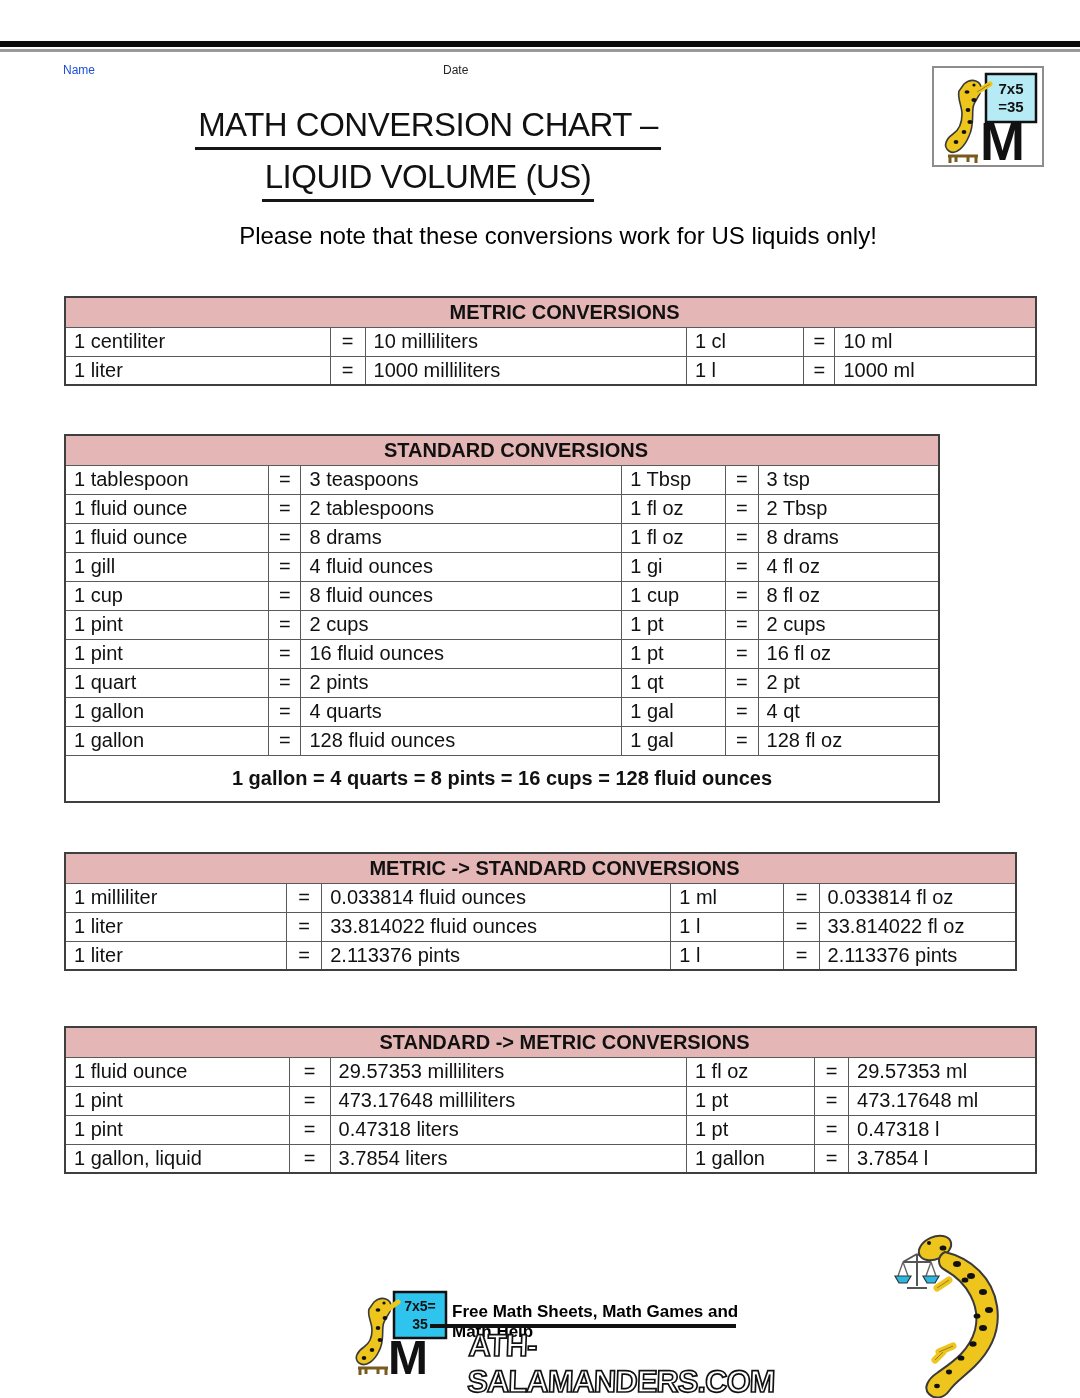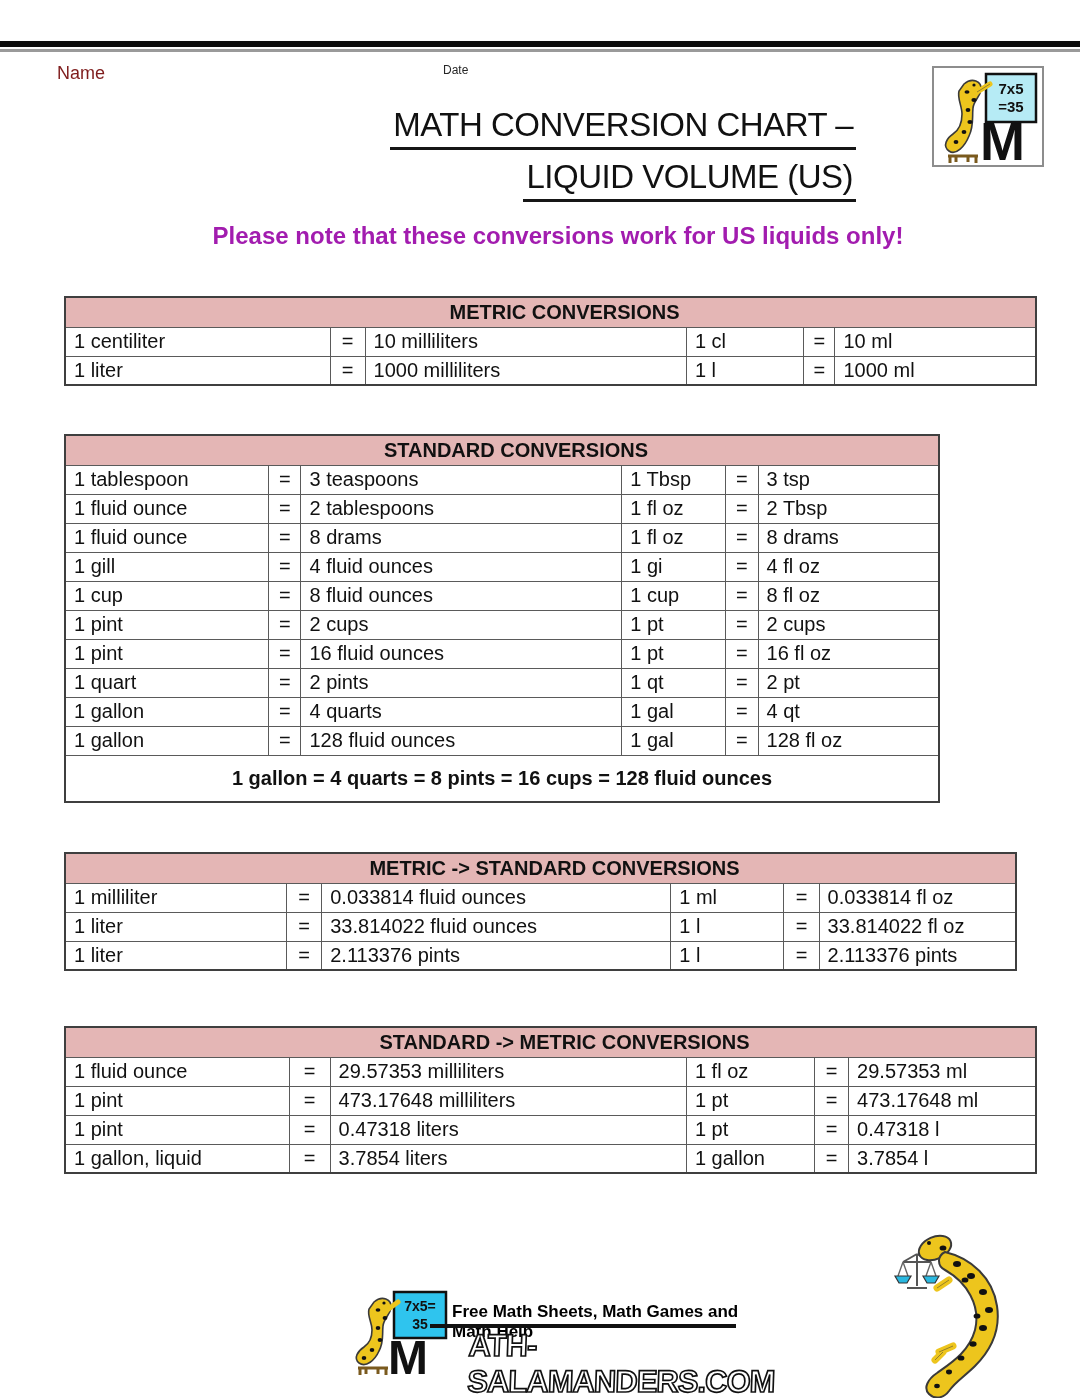--- a/index.html
+++ b/index.html
@@ -4,34 +4,34 @@
 <style>
   * { margin:0; padding:0; box-sizing:border-box; }
   html,body { background:#ffffff; }
   body { font-family:"Liberation Sans", sans-serif; color:#161616; }
   .page { position:relative; width:1080px; height:1398px; background:#fff; overflow:hidden; }
 
   
   .rule-black { position:absolute; left:0; top:41px; width:1080px; height:6px; background:#0c0c0c; }
   .rule-gray  { position:absolute; left:0; top:49px; width:1080px; height:3px; background:#9a9a9a; }
 
-  .name-label { position:absolute; left:57px; top:63px; font-size:18px; color:#7f1d1d; }
+  .name-label { position:absolute; left:63px; top:63px; font-size:12px; color:#1d4ed8; }
   .date-label { position:absolute; left:443px; top:63px; font-size:12px; color:#262626; }
 
   
   .corner-logo { position:absolute; left:932px; top:66px; width:112px; height:101px;
                  background:#fff; border:2px solid #8d8d8d; }
 
-  .title-line { position:absolute; left:0; width:856px; text-align:right; font-size:33px;
+  .title-line { position:absolute; left:0; width:856px; text-align:center; font-size:33px;
                 letter-spacing:-0.5px; color:#111; }
   .title-line span { display:inline-block; border-bottom:3px solid #161616; padding:0 3px 3px 3px; }
   .title-1 { top:106px; }
   .title-2 { top:158px; }
   .note-line { position:absolute; left:0; top:222px; width:1080px; text-align:center;
-               font-size:24px; font-weight:bold; color:#a21caf;padding-left:36px; }
+               font-size:24px; font-weight:normal; color:#000000;padding-left:36px; }
 
   
   .conv-table { position:absolute; border-collapse:collapse; table-layout:fixed;
                 background:#fff; border:2px solid #3f3f3f; font-size:20px; color:#111; }
   .conv-table th, .conv-table td { border:1.5px solid #5a5a5a; vertical-align:middle; }
   .conv-table th { background:#e4b6b5; height:30px; font-size:20px; font-weight:bold; text-align:center;padding-left:28px; }
   .conv-table td { height:29px; padding:0 4px 0 8px; text-align:left; white-space:nowrap; overflow:hidden; }
   .conv-table td.eq { text-align:center; padding:0; }
   .conv-table td.summary { text-align:center; font-weight:bold; padding:11px 4px; }
 

